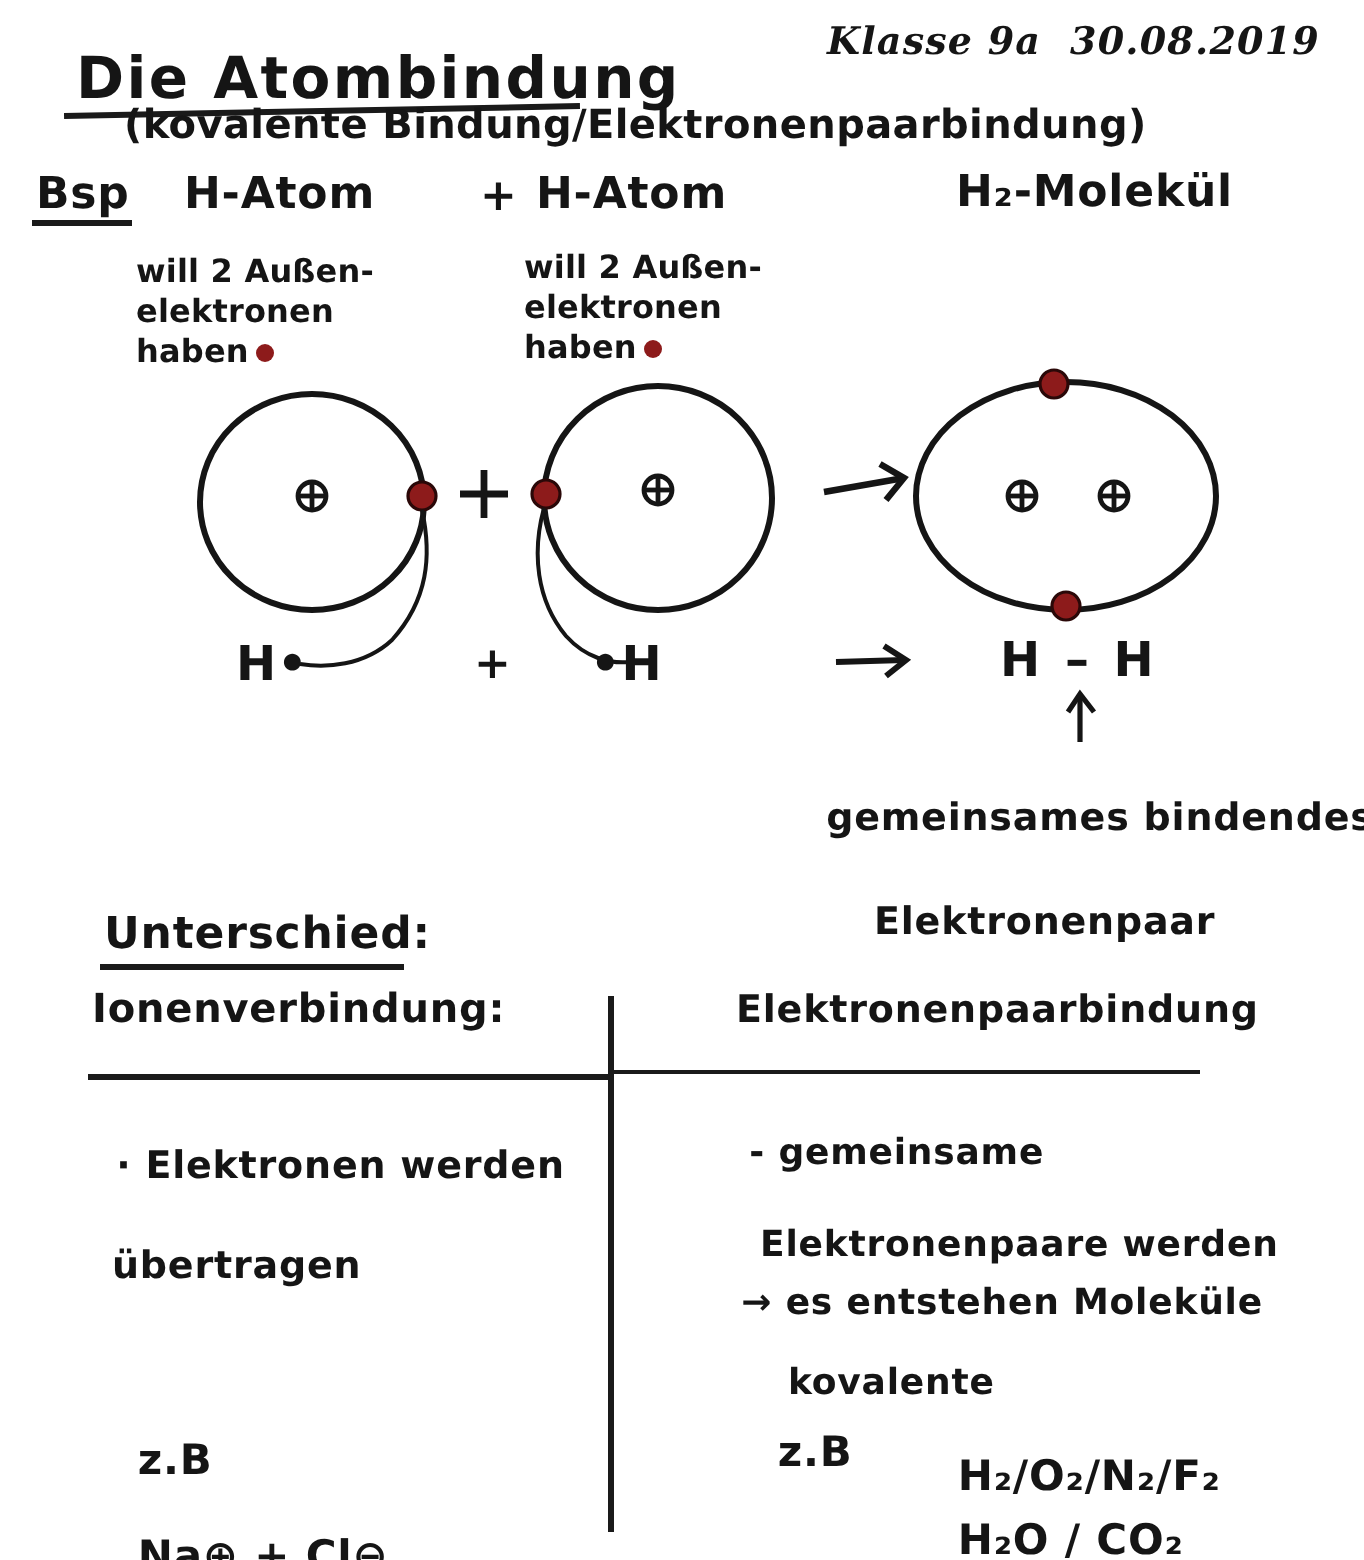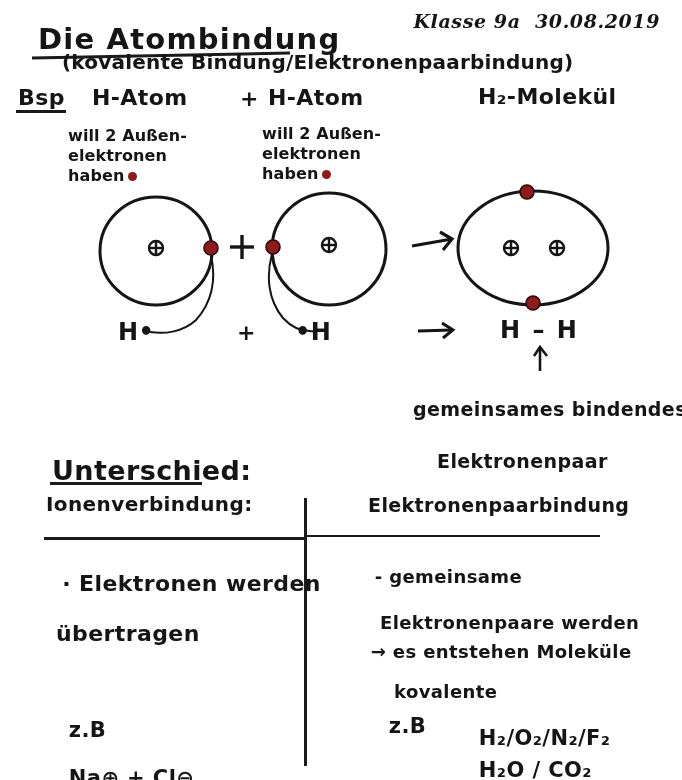--- a/index.html
+++ b/index.html
@@ -44,31 +44,31 @@
   #h-left{left:118px;top:318px;font-size:24px;}
   #h-mid-plus{left:237px;top:320px;font-size:22px;}
   #h-right{left:295px;top:318px;font-size:24px;}
   #hh{left:500px;top:316px;font-size:24px;letter-spacing:2px;}
 
   
   #caption{left:385px;top:370px;font-size:19px;line-height:26px;}
   #caption .l2{display:block;margin-left:52px;}
 
   
-  #unterschied{left:52px;top:455px;font-size:27px;text-align:right;}
+  #unterschied{left:52px;top:455px;font-size:22px;text-align:right;}
   #unterschied-underline{position:absolute;left:50px;top:482px;width:152px;height:3px;background:#1a1a1a;}
 
   #col-left-head{left:46px;top:492px;font-size:20px;}
   #col-right-head{left:368px;top:494px;font-size:19px;}
 
   #rule-h-left{position:absolute;left:44px;top:537px;width:262px;height:3px;background:#1a1a1a;}
   #rule-h-right{position:absolute;left:305px;top:535px;width:295px;height:2px;background:#1a1a1a;}
   #rule-v{position:absolute;left:304px;top:498px;width:3px;height:268px;background:#1a1a1a;}
 
-  .body-l{font-size:22px;line-height:25px;}
+  .body-l{font-size:19px;line-height:25px;}
   #l-item1{left:30px;top:546px;}
   #l-item1 .l2{display:block;margin-left:26px;}
   #l-item2{left:34px;top:624px;}
   #l-item2 .l2{display:block;margin-left:62px;}
   #l-ex{left:38px;top:694px;font-size:21px;}
 
   .body-r{font-size:18px;line-height:23px;}
   #r-item1{left:348px;top:542px;}
   #r-item1 .l2{display:block;margin-left:32px;}
   #r-item1 .l3{display:block;margin-left:46px;}

